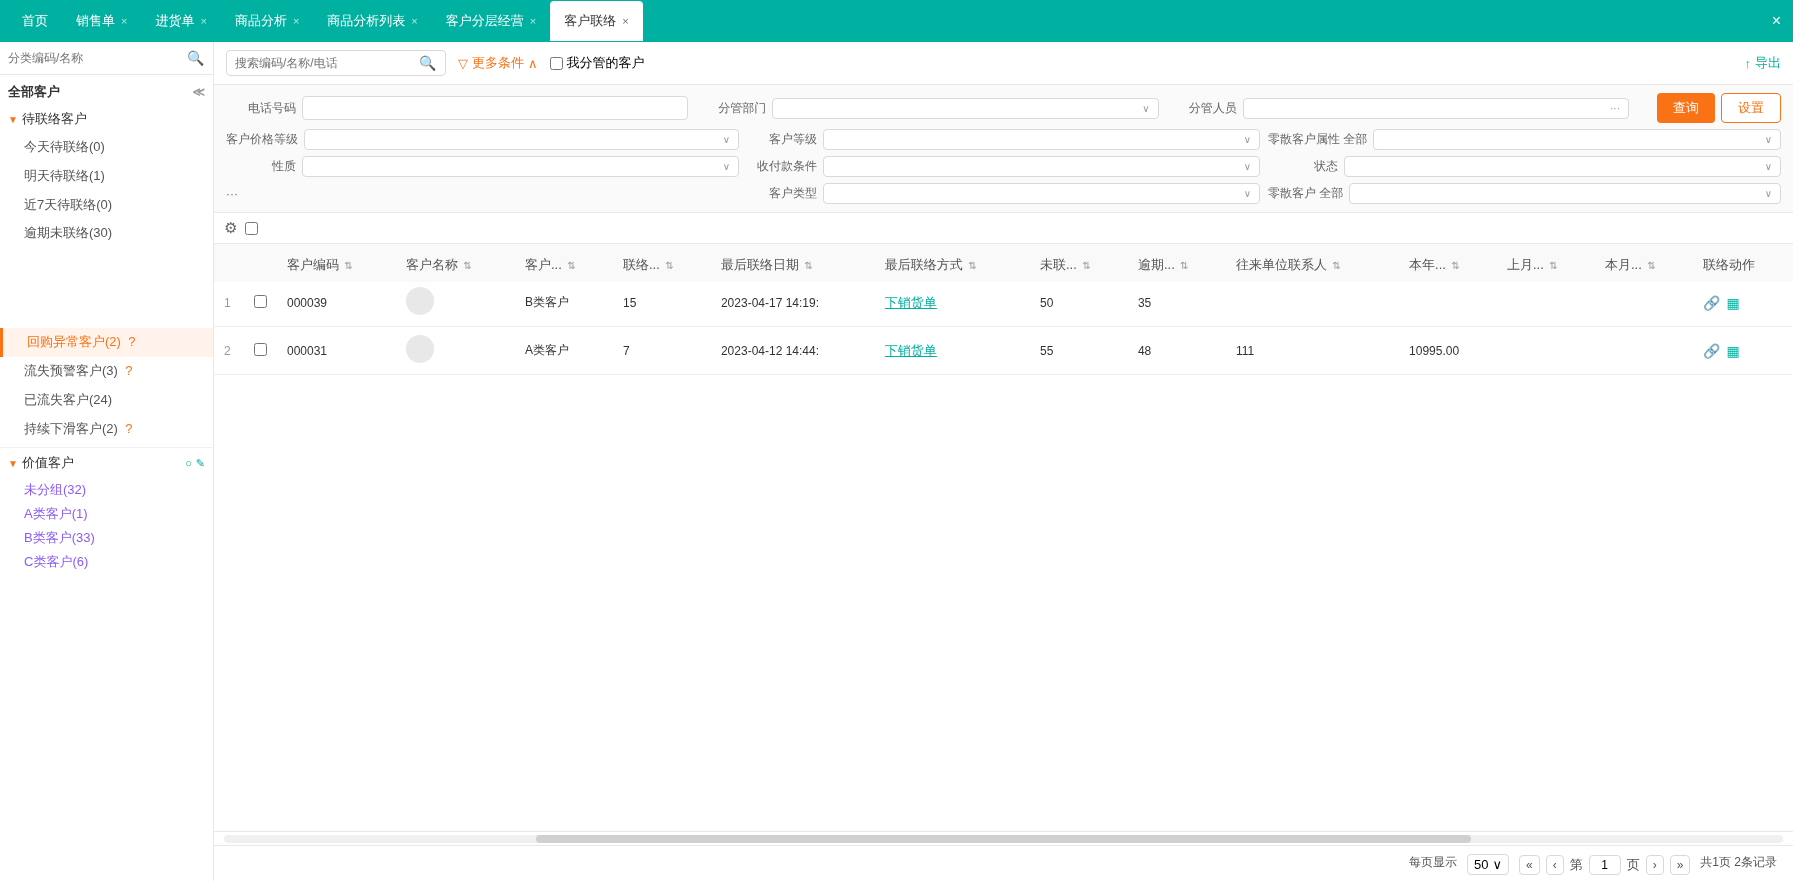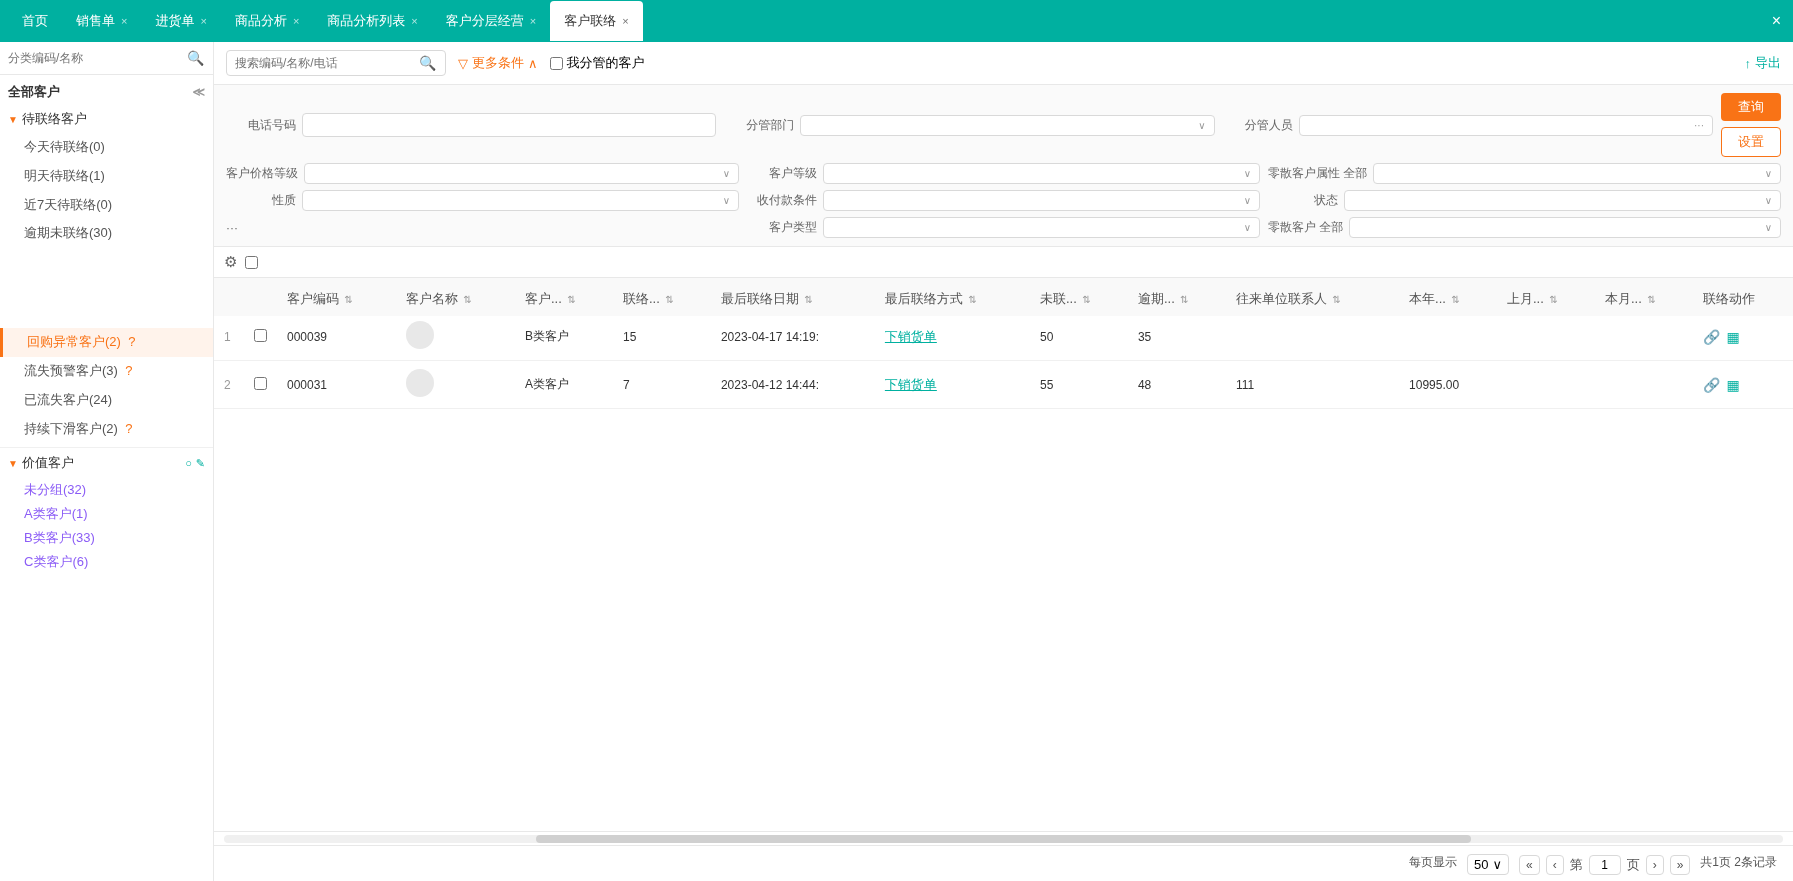--- a/index.html
+++ b/index.html
@@ -117,21 +117,21 @@
       padding: 4px 8px; font-size: 12px; outline: none; color: #333;
     }
     .filter-select {
       flex: 1; border: 1px solid #d9d9d9; border-radius: 4px;
       padding: 4px 8px; font-size: 12px; outline: none; color: #333;
       background: white; display: flex; align-items: center; justify-content: space-between;
       cursor: pointer; min-width: 120px;
     }
     .filter-select .sel-text { color: #999; }
     .filter-select .chevron { color: #999; font-size: 10px; }
-    .filter-actions { display: flex; gap: 6px; margin-left: 0; flex-direction: column; }
+    .filter-actions { display: flex; gap: 6px; margin-left: 20px; }
     .btn-query {
       background: #f97316; color: white; border: none; border-radius: 4px;
       padding: 5px 16px; cursor: pointer; font-size: 13px;
     }
     .btn-settings {
       background: white; color: #f97316; border: 1px solid #f97316;
       border-radius: 4px; padding: 5px 16px; cursor: pointer; font-size: 13px;
     }
     .filter-more-btn {
       color: #666; cursor: pointer; font-size: 12px; display: flex; align-items: center; gap: 2px;

